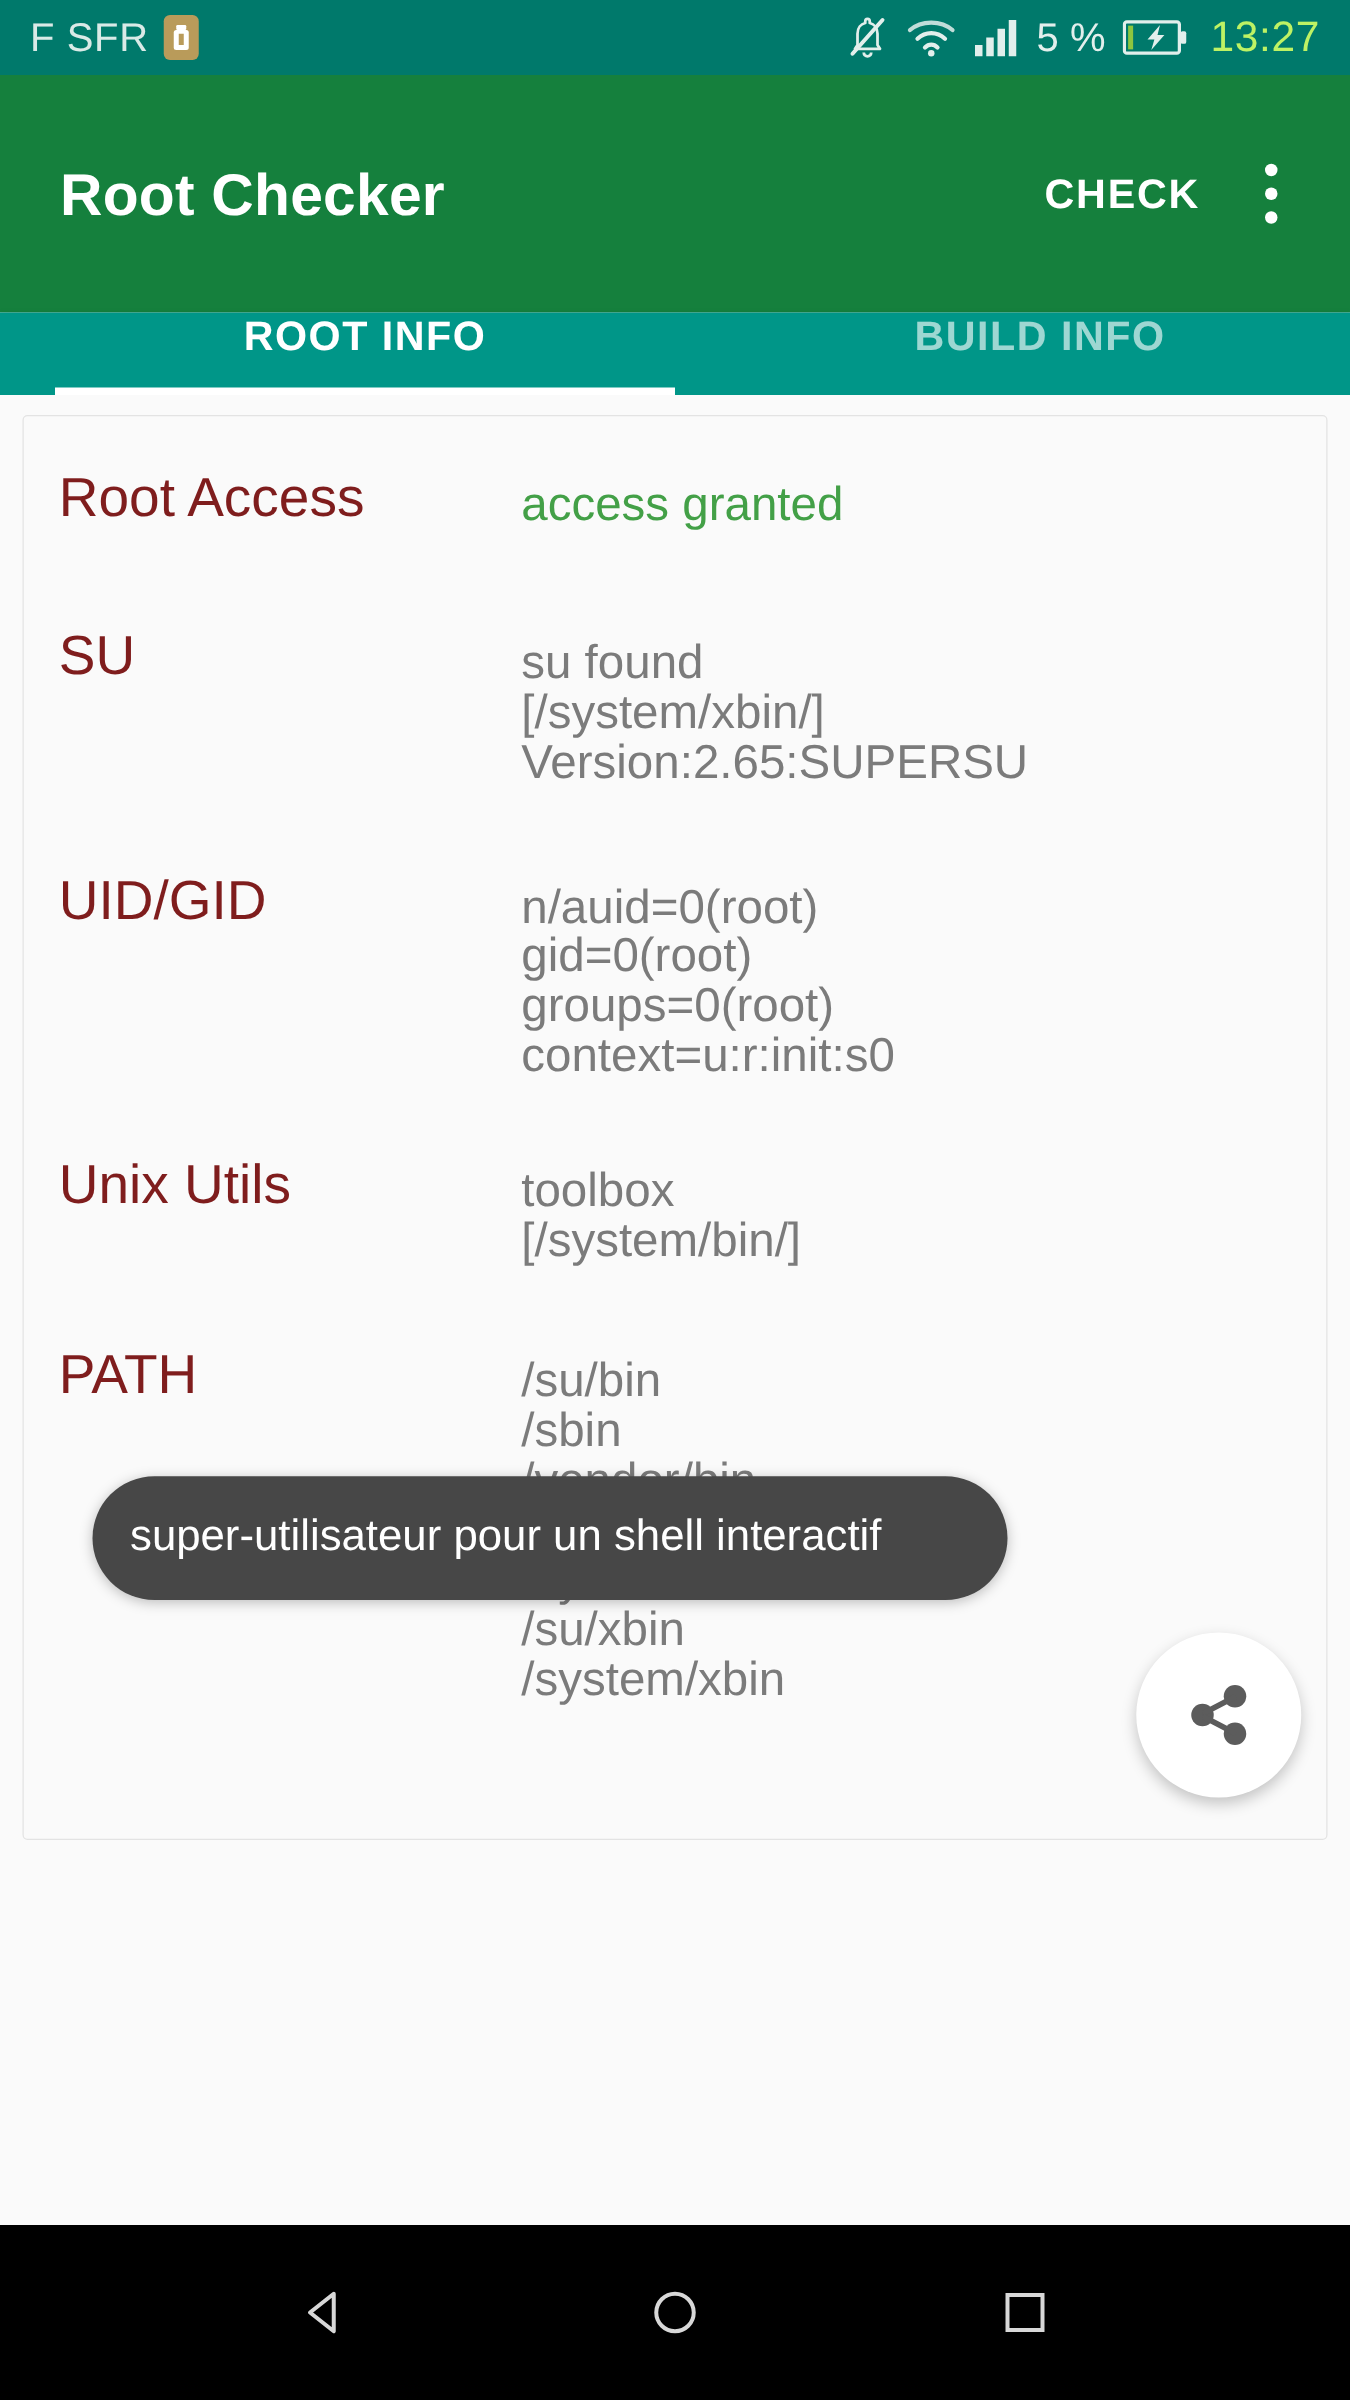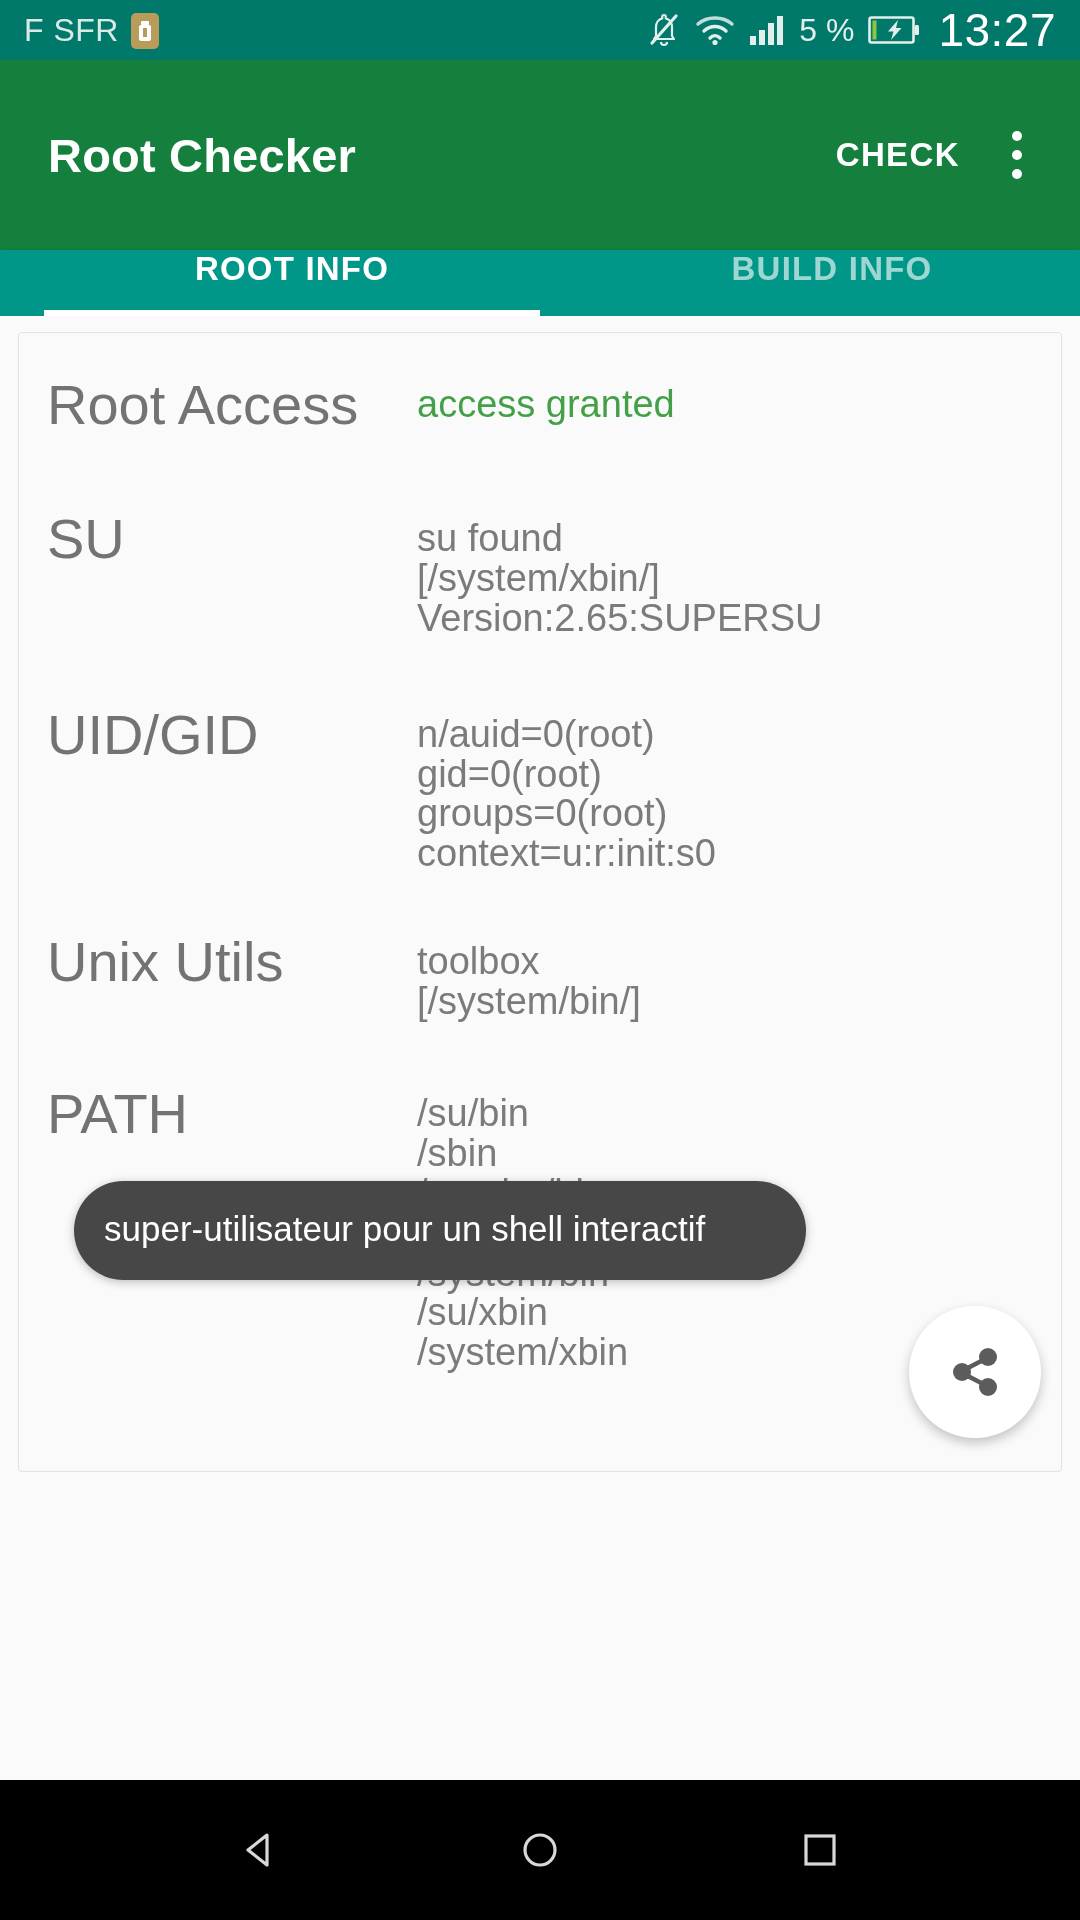--- a/index.html
+++ b/index.html
@@ -28,21 +28,21 @@
     width: 1080px;
     height: 60px;
     background: #00796b;
     display: flex;
     align-items: center;
     padding: 0 24px;
     color: #e0f0ed;
   }
   .status-left {
     display: flex;
-    align-items: flex-end;
+    align-items: flex-start;
     gap: 12px;
   }
   .carrier-text {
     font-size: 32px;
     letter-spacing: 0.5px;
     color: #d9eae7;
   }
   .sim-badge {
     width: 28px; height: 36px;
     background: #b99b5a;
@@ -59,22 +59,22 @@
     align-items: center;
     gap: 14px;
   }
   .status-right svg { display: block; }
   .battery-pct {
     font-size: 32px;
     color: #e2efec;
     margin-left: -2px;
   }
   .clock {
-    font-size: 46px;
-    color: #ffffff;
+    font-size: 34px;
+    color: #bef264;
     letter-spacing: 0.5px;
     margin-left: 4px;
   }
 
   
   .app-bar {
     position: absolute;
     top: 60px; left: 0;
     width: 1080px;
     height: 190px;
@@ -179,22 +179,22 @@
     padding: 40px 0 0 0;
   }
   .row {
     display: flex;
     align-items: flex-start;
     padding: 0 26px 0 28px;
   }
   .row-label {
     width: 370px;
     flex: 0 0 370px;
-    font-size: 56px;
-    color: #737373;
+    font-size: 44px;
+    color: #7f1d1d;
     line-height: 1.0;
     padding-top: 4px;
   }
   .row-value {
     flex: 1 1 auto;
     font-size: 38px;
     color: #7b7b7b;
     line-height: 1.05;
     padding-top: 12px;
   }

